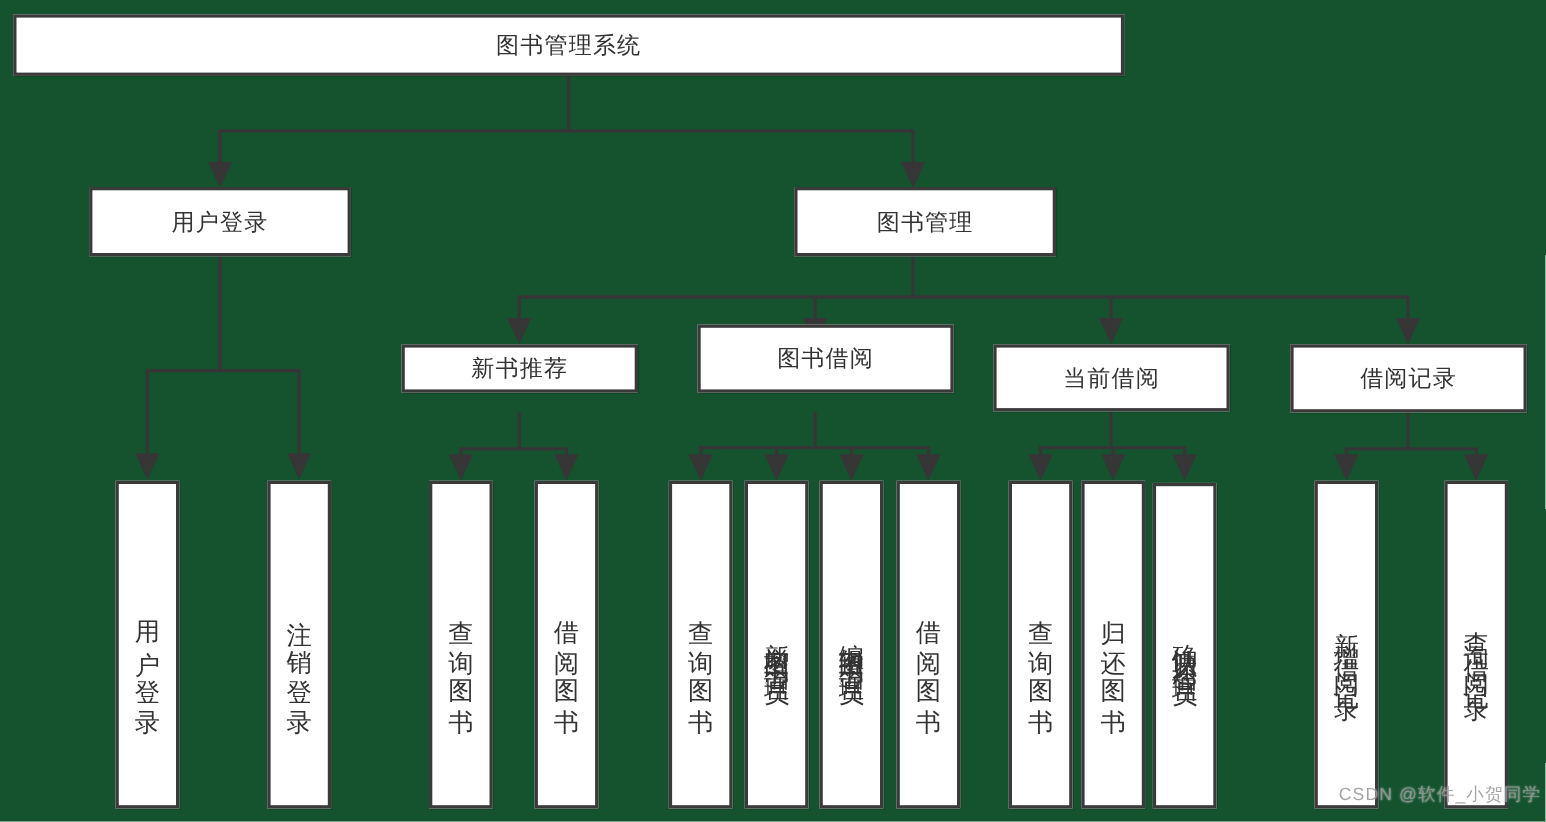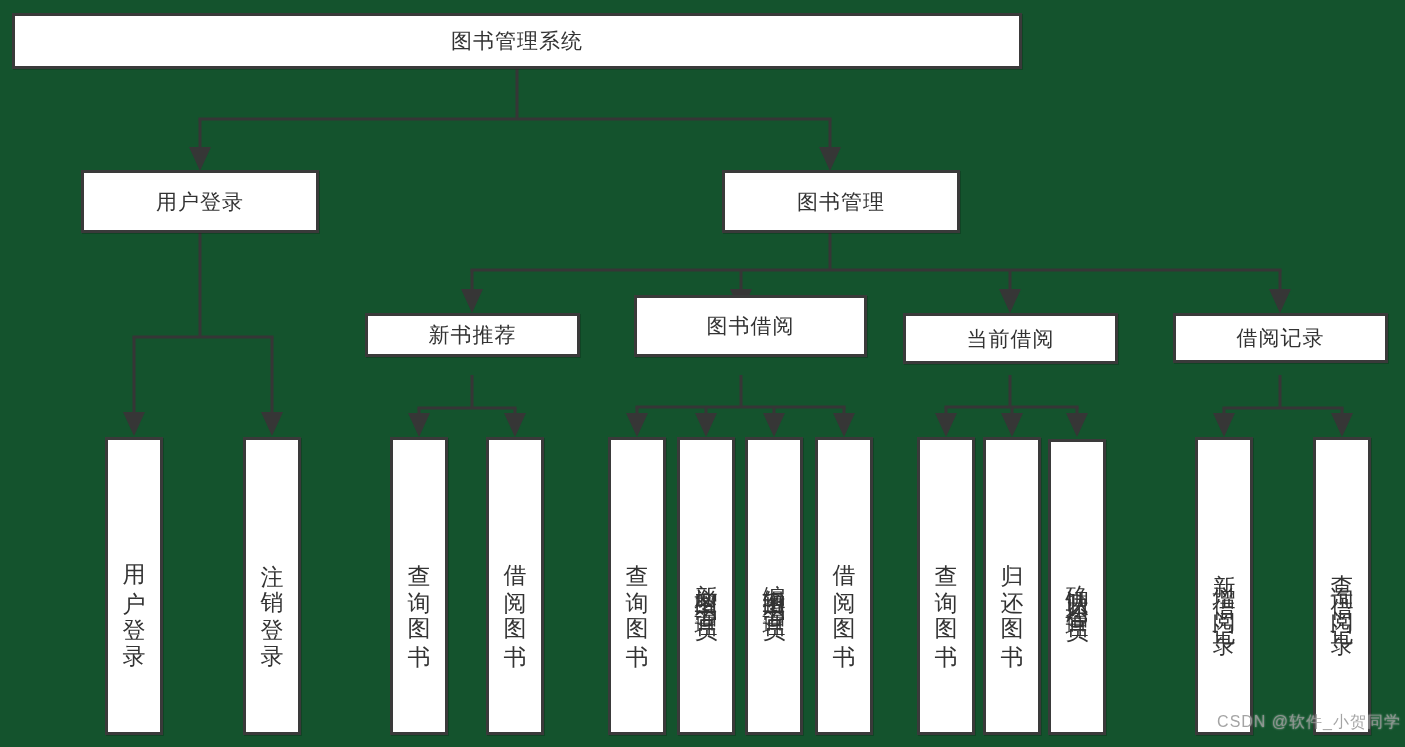--- a/index.html
+++ b/index.html
@@ -133,24 +133,24 @@
   <div class="node hnode" style="left:710px; top:170px; width:238px; height:63px;margin-left:12px;">
     <span>图书管理</span>
   </div>
 
   <div class="node hnode" style="left:365px; top:313px; width:215px; height:44px;">
     <span>新书推荐</span>
   </div>
   <div class="node hnode" style="left:634px; top:295px; width:233px; height:62px;text-align:right;">
     <span>图书借阅</span>
   </div>
-  <div class="node hnode" style="left:903px; top:313px; width:215px; height:51px;">
+  <div class="node hnode" style="left:903px; top:313px; width:215px; height:61px;">
     <span>当前借阅</span>
   </div>
-  <div class="node hnode" style="left:1173px; top:313px; width:215px; height:50px;">
+  <div class="node hnode" style="left:1173px; top:313px; width:215px; height:62px;">
     <span>借阅记录</span>
   </div>
 
   <div class="node vnode" style="left:105px; top:437px; width:58px; height:298px;">
     <span class="vtext" style="letter-spacing: 27px; margin-bottom: -27px;">用户登录</span>
   </div>
   <div class="node vnode" style="left:243px; top:437px; width:58px; height:298px;">
     <span class="vtext" style="letter-spacing: 27px; margin-bottom: -27px;">注销登录</span>
   </div>
 

